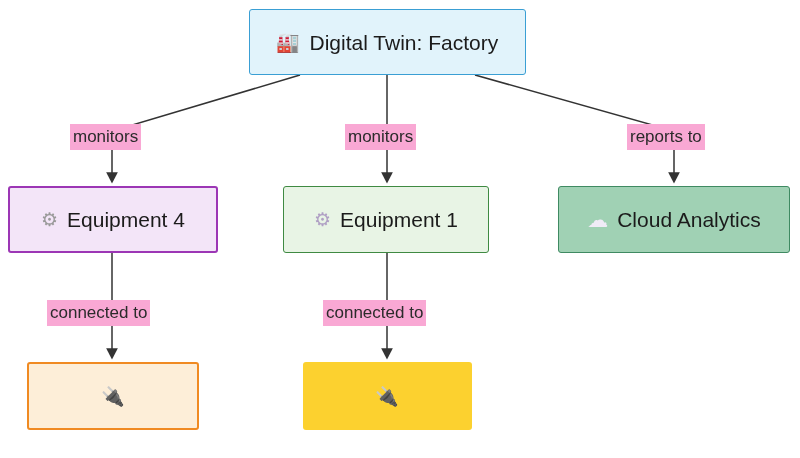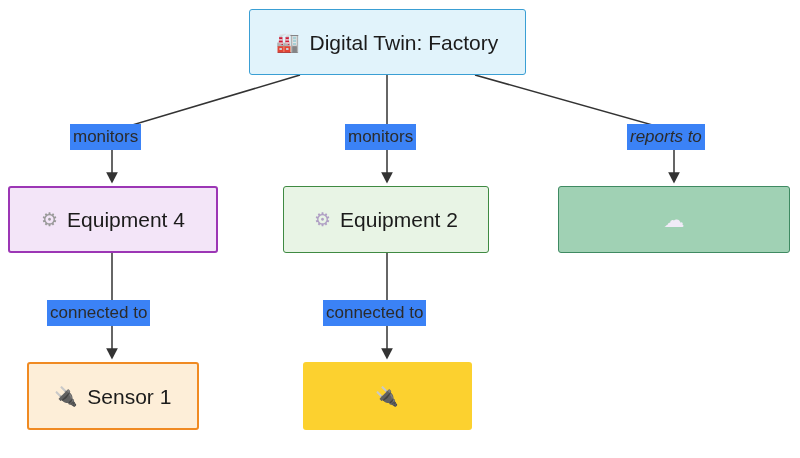--- a/index.html
+++ b/index.html
@@ -46,21 +46,21 @@
     line-height: 1;
     display: inline-block;
   }
   .node-label {
     font-size: 21px;
     color: #1b1b1b;
     line-height: 1;
   }
   .edge-label {
     position: absolute;
-    background: #3b82f6;
+    background: #f9a8d4;
     color: #2b2b2b;
     font-size: 17px;
     line-height: 1;
     padding: 4px 3px 5px 3px;
     white-space: nowrap;
     z-index: 4;
   }
   
   .n-root {
     left: 249px; top: 9px; width: 277px; height: 66px;
@@ -87,21 +87,21 @@
     background: #fdeed8;
     border: 2.6px solid #f08a22;
   }
   .n-s2 {
     left: 303px; top: 362px; width: 169px; height: 68px;
     background: #fcd12f;
     border: none;
   }
   .lbl-monitors-1 { left: 70px;  top: 124px; }
   .lbl-monitors-2 { left: 345px; top: 124px; }
-  .lbl-reports-to { left: 627px; top: 124px; font-style: italic; }
+  .lbl-reports-to { left: 627px; top: 124px; }
   .lbl-conn-1     { left: 47px;  top: 300px; }
   .lbl-conn-2     { left: 323px; top: 300px; }
 </style>
 </head>
 <body>
 
 <div id="canvas">
 
   <svg id="edge-layer" viewBox="0 0 800 458" width="800" height="458" xmlns="http://www.w3.org/2000/svg">
     <defs>
@@ -131,34 +131,34 @@
   <div class="node n-eq1">
     <div class="node-inner">
       <span class="node-icon" style="color:#9a9a9a;">⚙</span>
       <span class="node-label">Equipment 4</span>
     </div>
   </div>
 
   <div class="node n-eq2">
     <div class="node-inner">
       <span class="node-icon" style="color:#b0a0c4;">⚙</span>
-      <span class="node-label">Equipment 2</span>
+      <span class="node-label">Equipment 1</span>
     </div>
   </div>
 
   <div class="node n-cloud">
     <div class="node-inner">
       <span class="node-icon" style="color:#f0ebf7;font-size:21px;">☁</span>
+      <span class="node-label">Cloud Analytics</span>
     </div>
   </div>
 
   <div class="node n-s1">
     <div class="node-inner">
       <span class="node-icon">🔌</span>
-      <span class="node-label">Sensor 1</span>
     </div>
   </div>
 
   <div class="node n-s2">
     <div class="node-inner">
       <span class="node-icon">🔌</span>
     </div>
   </div>
 
   <div class="edge-label lbl-monitors-1">monitors</div>

